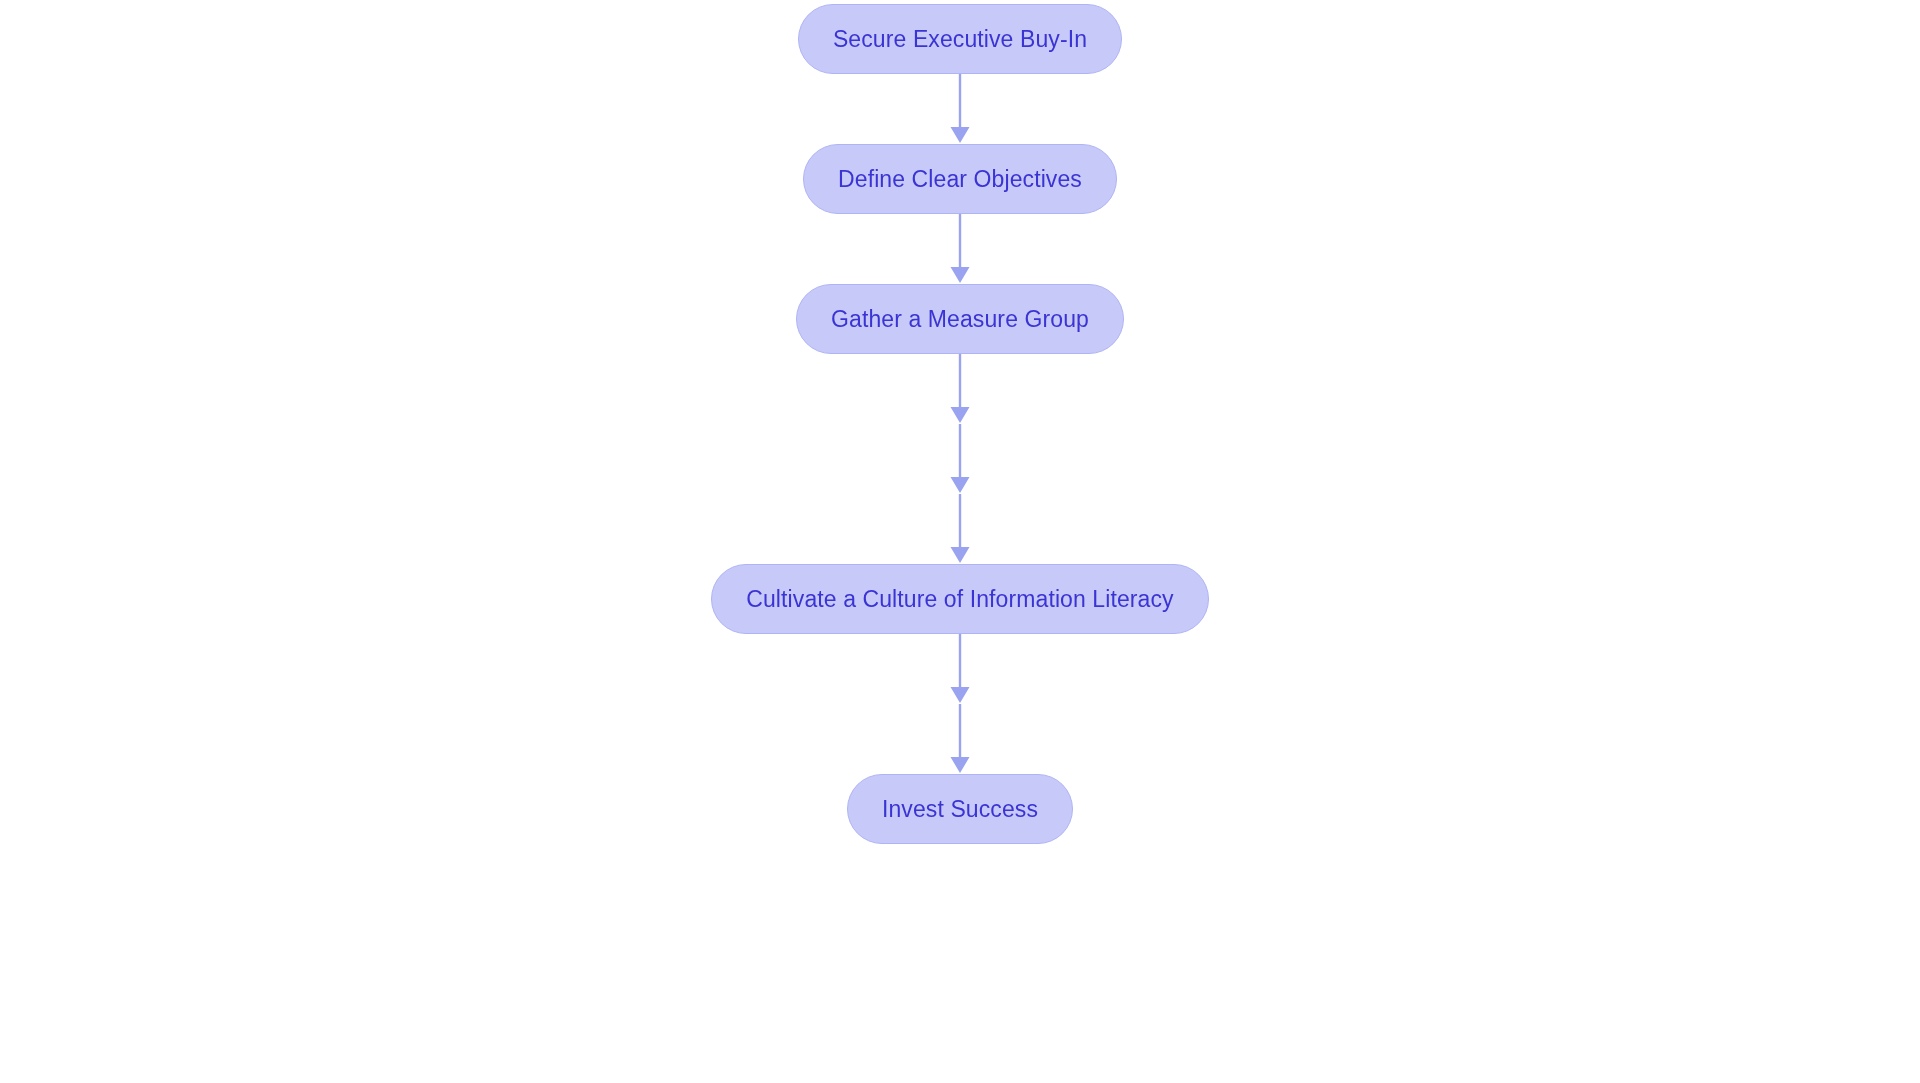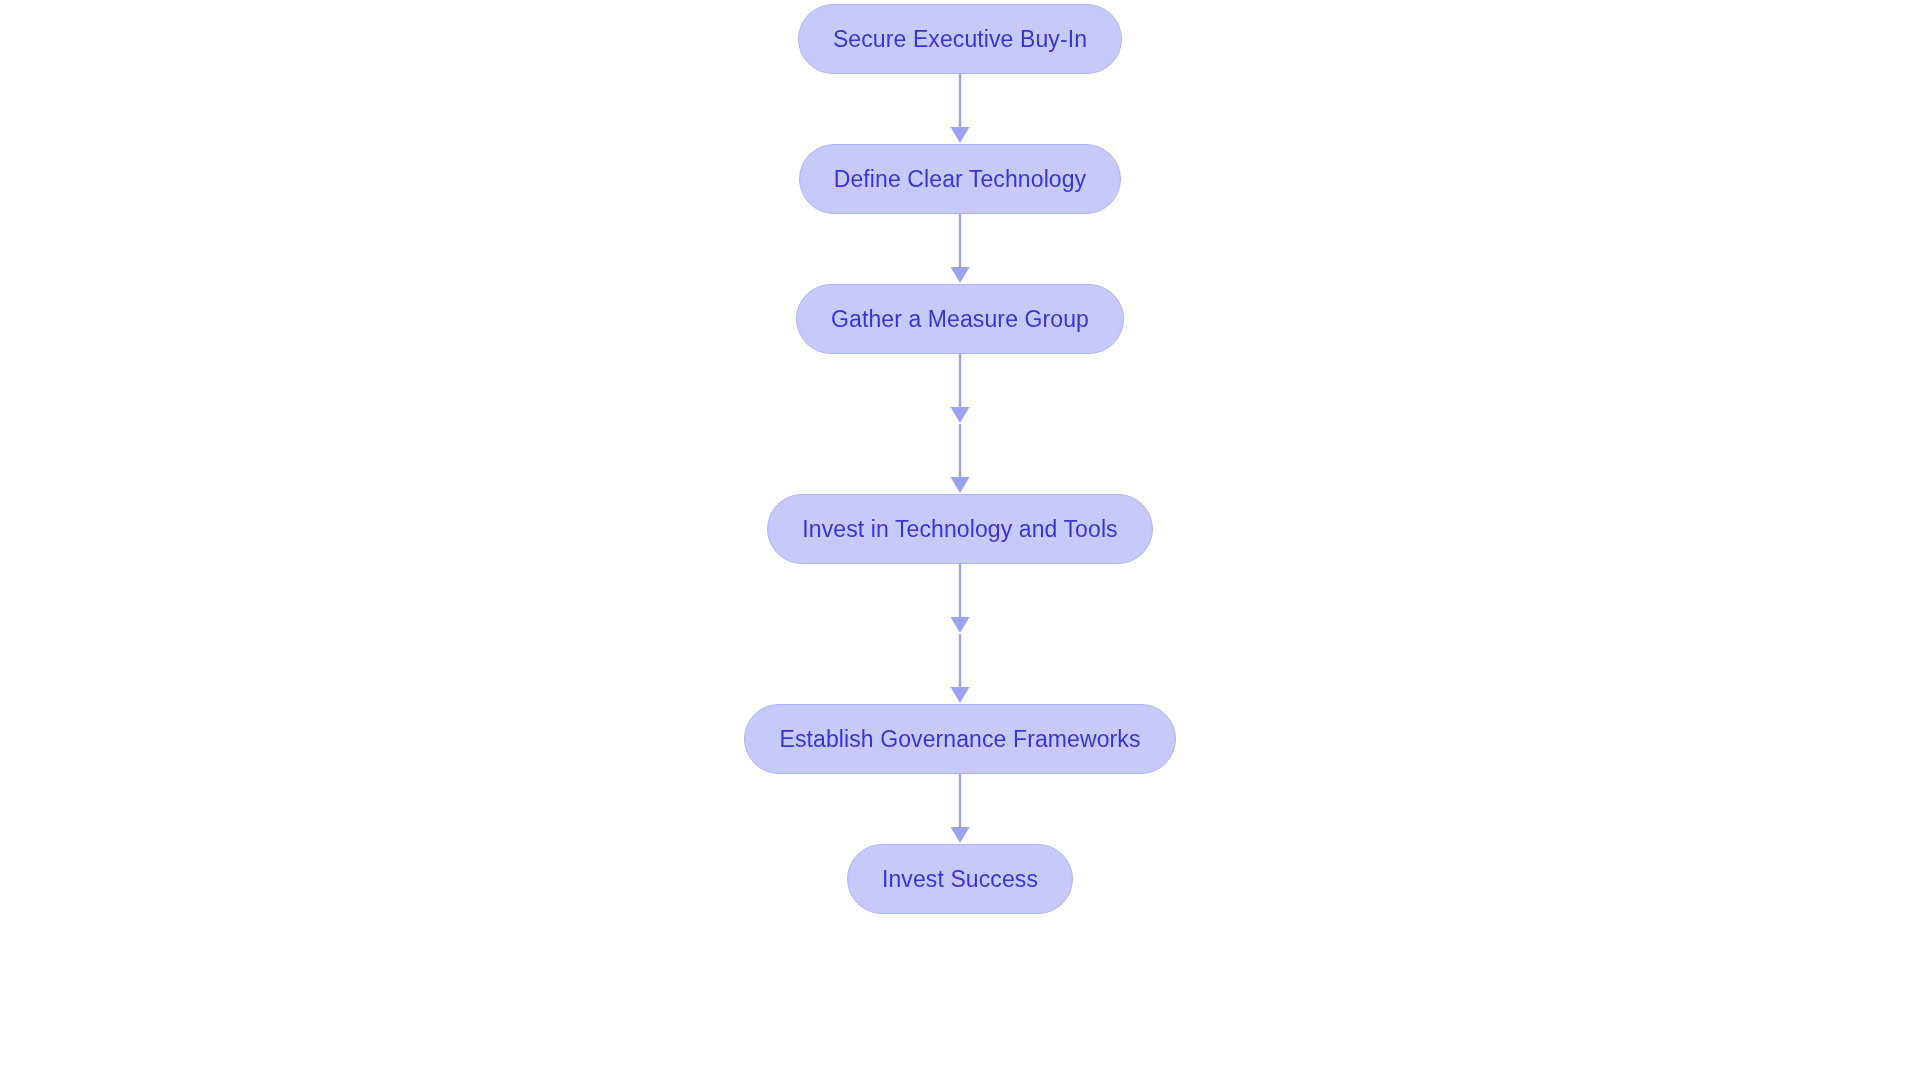--- a/index.html
+++ b/index.html
@@ -70,21 +70,21 @@
   </div>
 
   <div class="connector">
     <svg width="40" height="70" viewBox="0 0 40 70" xmlns="http://www.w3.org/2000/svg">
       <line x1="20" y1="0" x2="20" y2="56" stroke="#9aa3ef" stroke-width="2.4"></line>
       <polygon points="10.5,53 29.5,53 20,69" fill="#9aa3ef"></polygon>
     </svg>
   </div>
 
   <div class="node">
-    <span class="node-label">Define Clear Technology</span>
+    <span class="node-label">Define Clear Objectives</span>
   </div>
 
   <div class="connector">
     <svg width="40" height="70" viewBox="0 0 40 70" xmlns="http://www.w3.org/2000/svg">
       <line x1="20" y1="0" x2="20" y2="56" stroke="#9aa3ef" stroke-width="2.4"></line>
       <polygon points="10.5,53 29.5,53 20,69" fill="#9aa3ef"></polygon>
     </svg>
   </div>
 
   <div class="node">
@@ -99,47 +99,44 @@
   </div>
 
 
   <div class="connector">
     <svg width="40" height="70" viewBox="0 0 40 70" xmlns="http://www.w3.org/2000/svg">
       <line x1="20" y1="0" x2="20" y2="56" stroke="#9aa3ef" stroke-width="2.4"></line>
       <polygon points="10.5,53 29.5,53 20,69" fill="#9aa3ef"></polygon>
     </svg>
   </div>
 
+
+  <div class="connector">
+    <svg width="40" height="70" viewBox="0 0 40 70" xmlns="http://www.w3.org/2000/svg">
+      <line x1="20" y1="0" x2="20" y2="56" stroke="#9aa3ef" stroke-width="2.4"></line>
+      <polygon points="10.5,53 29.5,53 20,69" fill="#9aa3ef"></polygon>
+    </svg>
+  </div>
+
   <div class="node">
-    <span class="node-label">Invest in Technology and Tools</span>
+    <span class="node-label">Cultivate a Culture of Information Literacy</span>
   </div>
 
   <div class="connector">
     <svg width="40" height="70" viewBox="0 0 40 70" xmlns="http://www.w3.org/2000/svg">
       <line x1="20" y1="0" x2="20" y2="56" stroke="#9aa3ef" stroke-width="2.4"></line>
       <polygon points="10.5,53 29.5,53 20,69" fill="#9aa3ef"></polygon>
     </svg>
   </div>
 
 
   <div class="connector">
     <svg width="40" height="70" viewBox="0 0 40 70" xmlns="http://www.w3.org/2000/svg">
       <line x1="20" y1="0" x2="20" y2="56" stroke="#9aa3ef" stroke-width="2.4"></line>
       <polygon points="10.5,53 29.5,53 20,69" fill="#9aa3ef"></polygon>
     </svg>
   </div>
 
   <div class="node">
-    <span class="node-label">Establish Governance Frameworks</span>
-  </div>
-
-  <div class="connector">
-    <svg width="40" height="70" viewBox="0 0 40 70" xmlns="http://www.w3.org/2000/svg">
-      <line x1="20" y1="0" x2="20" y2="56" stroke="#9aa3ef" stroke-width="2.4"></line>
-      <polygon points="10.5,53 29.5,53 20,69" fill="#9aa3ef"></polygon>
-    </svg>
-  </div>
-
-  <div class="node">
     <span class="node-label">Invest Success</span>
   </div>
 
 </div>
 
 </body></html>

